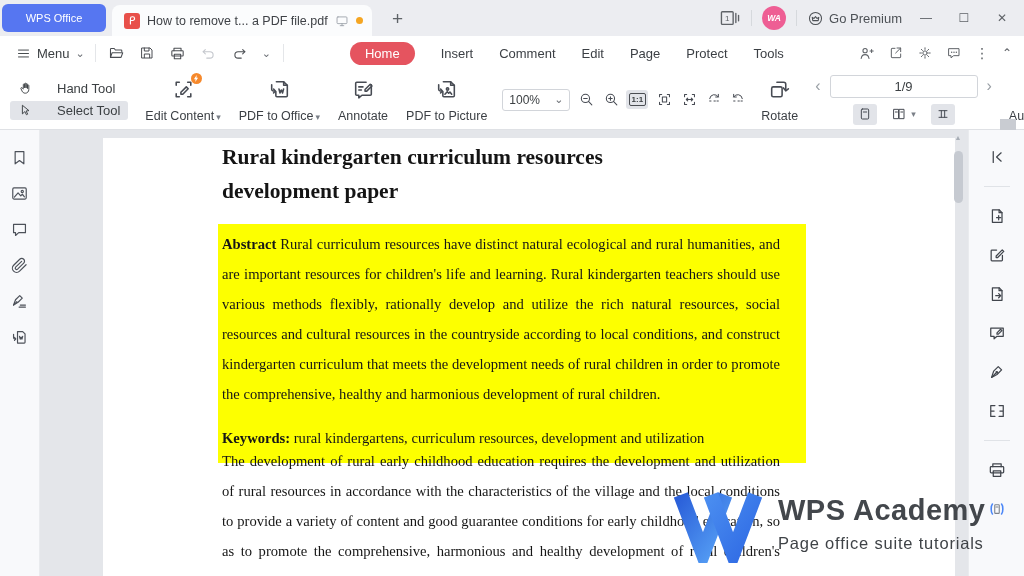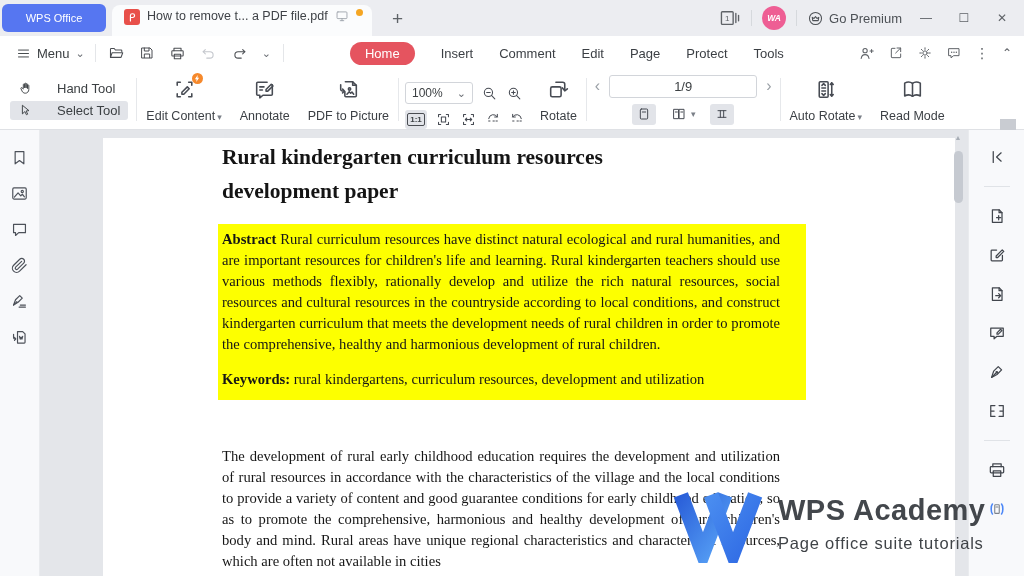--- a/index.html
+++ b/index.html
@@ -3,21 +3,21 @@
 <meta charset="utf-8">
 <style>
   * { margin:0; padding:0; box-sizing:border-box; }
   html,body { width:1024px; height:576px; overflow:hidden; font-family:"Liberation Sans",sans-serif; background:#fff; position:relative; }
   svg { display:block; }
   .ic { fill:none; stroke:currentColor; stroke-width:1.5; stroke-linecap:round; stroke-linejoin:round; }
 
   
   .titlebar { position:absolute; top:0; left:0; width:1024px; height:36px; background:#ecedf1; display:flex; align-items:center; }
   .app-btn { width:104px; height:28px; margin-left:2px; background:#5676f1; color:#fff; font-size:11px; display:flex; align-items:center; justify-content:center; border-radius:6px; }
-  .doc-tab { height:31px; align-self:flex-end; margin-left:6px; background:#fbfcfd; border-radius:8px 8px 0 0; display:flex; padding:4px 12px; gap:7px; max-width:260px; }
+  .doc-tab { height:31px; align-self:flex-end; margin-left:6px; background:#fbfcfd; border-radius:8px 8px 0 0; display:flex; align-items:center; padding:4px 12px; gap:7px; max-width:260px; }
   .pdf-badge { width:16px; height:16px; background:#e8504a; border-radius:3px; display:flex; align-items:center; justify-content:center; flex:0 0 auto; }
   .doc-tab-title { font-size:12.5px; color:#3f4247; white-space:nowrap; }
   .tab-monitor { color:#9aa0a8; }
   .orange-dot { width:7px; height:7px; border-radius:50%; background:#f5a623; flex:0 0 auto; }
   .new-tab { margin-left:16px; font-size:19px; color:#5f6368; line-height:1; padding:0 4px; cursor:default; }
   .tb-right { margin-left:auto; display:flex; align-items:center; gap:10px; padding-right:8px; color:#5f6368; }
   .tb-sep { width:1px; height:16px; background:#d6d9dd; }
   .avatar { width:24px; height:24px; border-radius:50%; background:#ee5e94; color:#fff; font-size:8.5px; font-style:italic; font-weight:bold; display:flex; align-items:center; justify-content:center; }
   .premium { display:flex; align-items:center; gap:5px; font-size:13px; color:#4d5156; }
   .win-btn { width:28px; height:28px; display:flex; align-items:center; justify-content:center; font-size:12px; color:#5f6368; }
@@ -38,42 +38,42 @@
   .toolbar { position:absolute; top:70px; left:0; width:1024px; height:60px; background:#fff; border-bottom:1px solid #dfe1e5; display:flex; align-items:stretch; }
   .vdiv { width:1px; background:#e6e8eb; margin:8px 0; }
   .tools-col { display:flex; flex-direction:column; justify-content:center; gap:3px; padding:0 8px 0 10px; }
   .tool-row { display:flex; align-items:center; gap:24px; font-size:13px; color:#3c4043; padding:2px 8px; border-radius:3px; white-space:nowrap; }
   .tool-row.selected { background:#e2e4e9; }
   .btn-lg { display:flex; flex-direction:column; align-items:center; justify-content:space-between; padding:7px 9px 6px; gap:4px;text-align:right; }
   .btn-lg .lbl { font-size:12.5px; color:#3b3f44; white-space:nowrap; }
   .caret { font-size:9px; color:#7a7f87; margin-left:2px; }
   .icon-wrap { position:relative; color:#474b53; }
   .badge { position:absolute; top:-4px; right:-6px; width:11px; height:11px; background:#f6892c; border-radius:50%; display:flex; align-items:center; justify-content:center; }
-  .z-col { display:flex; flex-direction:column; justify-content:flex-end; gap:6px; padding:0 6px; }
+  .z-col { display:flex; flex-direction:row; justify-content:flex-start; gap:6px; padding:0 6px; }
   .z-row { display:flex; align-items:center; gap:8px; color:#474b53; }
   .zoom-box { width:68px; height:22px; border:1px solid #d2d5da; border-radius:3px; display:flex; align-items:center; justify-content:space-between; padding:0 6px; font-size:12px; color:#3c4043; }
   .chip { height:19px; min-width:22px; display:flex; align-items:center; justify-content:center; border-radius:3px; color:#474b53; }
   .chip.selected { background:#e2e4e9; }
   .one2one { border:1.4px solid #4a4d52; border-radius:2px; font-size:8px; font-weight:bold; color:#3c4043; padding:1px 2px; }
   .pn-col { display:flex; flex-direction:column; justify-content:center; gap:6px; padding:0 8px; }
   .pn-row { display:flex; align-items:center; gap:9px; justify-content:center; }
   .page-box { width:148px; height:23px; border:1px solid #d2d5da; border-radius:3px; display:flex; align-items:center; justify-content:center; font-size:13px; color:#3c4043; }
   .nav-chev { color:#9aa0a6; font-size:16px; }
 
   
   .left-sidebar { position:absolute; top:130px; left:0; width:40px; height:446px; background:#f8f9fb; border-right:1px solid #e9ebee; display:flex; flex-direction:column; align-items:center; padding-top:18px; gap:17px; color:#4d525a; }
   .right-sidebar { position:absolute; top:130px; right:0; width:56px; height:446px; background:#f8f9fb; border-left:1px solid #e9ebee; display:flex; flex-direction:column; align-items:center; padding-top:17px; gap:19px; color:#41464d; }
   .side-div { width:26px; height:1px; background:#e0e3e7; }
 
   
   .doc-area { position:absolute; top:130px; left:40px; width:928px; height:446px; background:#e4e6ea; overflow:hidden; }
   .page { position:absolute; left:63px; top:8px; width:852px; height:660px; background:#fff; }
   .doc-title { position:absolute; left:119px; top:2px; width:480px; font-family:"Liberation Serif",serif; font-weight:bold; font-size:21.5px; line-height:34px; color:#141414; }
   .hl-block { position:absolute; left:115px; top:86px; width:588px; background:#fdff00; padding:5px 26px 10px 4px; }
-  .serif-p { font-family:"Liberation Serif",serif; font-size:14.6px; line-height:21px; color:#161616; text-align:justify; }
+  .serif-p { font-family:"Liberation Serif",serif; font-size:14.6px; line-height:30px; color:#161616; text-align:justify; }
   .kw-line { margin-top:14px; text-align:left; }
   .body-para { position:absolute; left:119px; top:308px; width:558px; }
   .v-scroll { position:absolute; left:912px; top:4px; width:12px; display:flex; flex-direction:column; align-items:center; }
   .scroll-arrow { font-size:7px; color:#a7adb5; }
   .scroll-thumb { margin-top:10px; width:9px; height:52px; background:#c6cad1; border-radius:5px; }
   .corner-frag { position:absolute; top:119px; left:1000px; width:16px; height:12px; background:#c9ccd2; }
 
   
   .watermark { position:absolute; left:672px; top:487px; display:flex; align-items:flex-start; gap:14px; z-index:5; pointer-events:none; }
   .wm-text .wm-title { font-size:29px; font-weight:600; color:#43474c; letter-spacing:.5px; line-height:1.1; margin-top:8px; }
@@ -233,20 +233,32 @@
           <path d="M5 8V5h3M16 5h3v3M19 16v3h-3M8 19H5v-3"></path>
           <path d="M9.5 14.7l5.2-5.2 1.8 1.8-5.2 5.2H9.5z"></path>
         </svg>
       <span class="badge">
           <svg width="6" height="7" viewBox="0 0 8 10">
             <path d="M5 0L1 6h2.4L3 10l4-6H4.6z" fill="#fff"></path>
           </svg>
         </span>
     </span>
     <span class="lbl"><span>Edit Content</span><span class="caret">▾</span></span>
+  </div>
+  <div class="btn-lg">
+    <span class="icon-wrap">
+      <svg class="ic" width="25" height="25" viewBox="0 0 24 24">
+          <path d="M9 4.5h7l3.5 3.5v10a1 1 0 01-1 1H9.5a1 1 0 01-1-1v-4"></path>
+          <path d="M16 4.5V8h3.5"></path>
+          <path d="M11.5 11.5l1 3.8 1.2-2.8 1.2 2.8 1-3.8"></path>
+          <path d="M4.5 7.5v4.2A1.8 1.8 0 006.3 13.5h.9"></path>
+          <path d="M6.3 11.6l1.7 1.9-1.7 1.9"></path>
+        </svg>
+    </span>
+    <span class="lbl"><span>PDF to Office</span><span class="caret">▾</span></span>
   </div>
   <div class="btn-lg">
     <span class="icon-wrap">
       <svg class="ic" width="25" height="25" viewBox="0 0 24 24">
           <path d="M19.5 7.5v9a1 1 0 01-1 1h-8l-3 2.5v-2.5h-2a1 1 0 01-1-1V6a1 1 0 011-1h9"></path>
           <path d="M7.5 9.5h4M7.5 12.5h2.5"></path>
           <path d="M13.5 12l5-5 1.6 1.6-5 5h-1.6z"></path>
         </svg>
     </span>
     <span class="lbl">Annotate</span>

